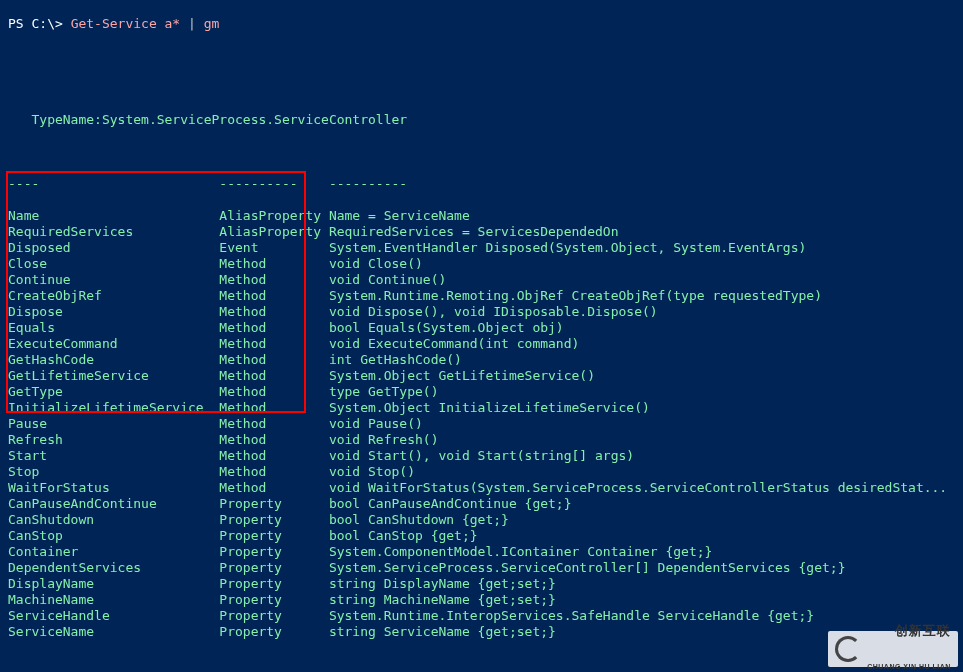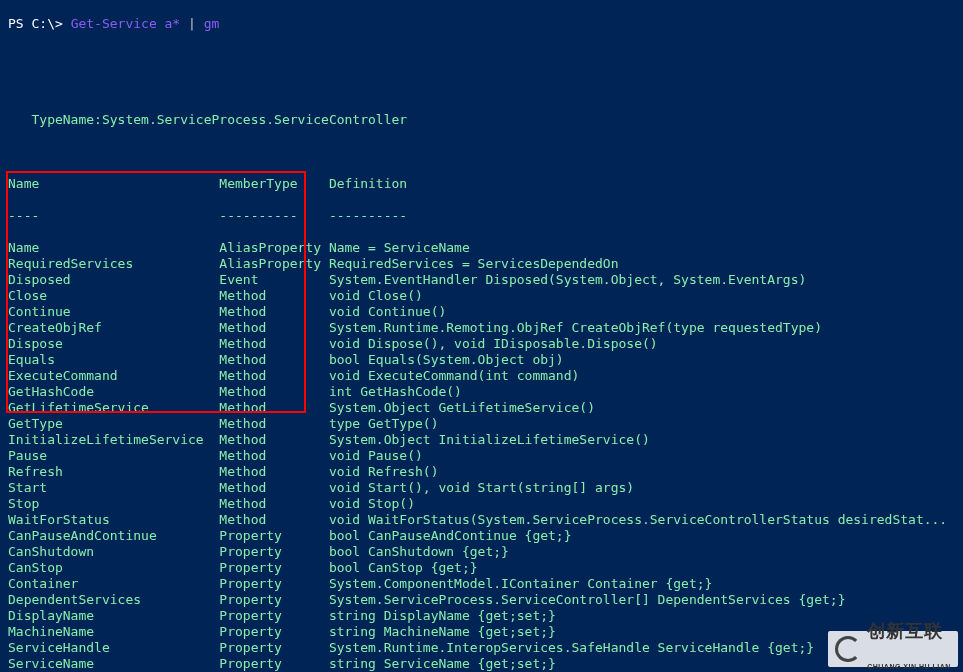--- a/index.html
+++ b/index.html
@@ -16,21 +16,21 @@
   white-space: pre;
 }
 .terminal {
   padding: 0;
   position: absolute;
   left: 8px;
   top: 0;
 }
 .prompt-line { color: #fff; }
 .prompt-ps { color: #fff; text-align: center; }
-.cmd { color: #8b5cf6; margin-top: 44px; }
+.cmd { color: #fca5a5; margin-top: 44px; }
 .pipe { color: #c0c0c0; }
 .row { color: #86efac; }
 .highlight-box {
   position: absolute;
   border: 2px solid #ff0000;
   pointer-events: none;
 }
 .watermark {
   position: absolute;
   right: 5px;
@@ -52,34 +52,33 @@
   margin-right: 6px;
   position: relative;
 }
 .watermark .txt {
   font-family: 'Microsoft YaHei', sans-serif;
   font-size: 11px;
   font-weight: bold;
   color: #333;
   line-height: 12px;
 }
-.watermark .txt .cn { font-size: 18px; letter-spacing: 1px; }
+.watermark .txt .cn { font-size: 13px; letter-spacing: 1px; text-align: right; }
 </style>
 </head>
 <body>
 
 
 
 <div class="terminal">
 <div class="prompt-line"><span class="prompt-ps">PS C:\&gt; </span><span class="cmd">Get-Service</span><span class="cmd"> a* </span><span class="pipe">|</span><span class="cmd"> gm</span></div>
 <div>&nbsp;</div>
 <div>&nbsp;</div>
 <div class="row">   TypeName:System.ServiceProcess.ServiceController</div>
 <div>&nbsp;</div>
-<div class="row"><span id="h-name">Name                       </span><span id="h-type">MemberType    </span><span id="h-def">Definition</span></div>
 <div class="row"><span id="hu-name">----                       </span><span id="hu-type">----------    </span><span id="hu-def">----------</span></div>
 <div id="member-rows"><div class="row">Name                       AliasProperty Name = ServiceName</div><div class="row">RequiredServices           AliasProperty RequiredServices = ServicesDependedOn</div><div class="row">Disposed                   Event         System.EventHandler Disposed(System.Object, System.EventArgs)</div><div class="row">Close                      Method        void Close()</div><div class="row">Continue                   Method        void Continue()</div><div class="row">CreateObjRef               Method        System.Runtime.Remoting.ObjRef CreateObjRef(type requestedType)</div><div class="row">Dispose                    Method        void Dispose(), void IDisposable.Dispose()</div><div class="row">Equals                     Method        bool Equals(System.Object obj)</div><div class="row">ExecuteCommand             Method        void ExecuteCommand(int command)</div><div class="row">GetHashCode                Method        int GetHashCode()</div><div class="row">GetLifetimeService         Method        System.Object GetLifetimeService()</div><div class="row">GetType                    Method        type GetType()</div><div class="row">InitializeLifetimeService  Method        System.Object InitializeLifetimeService()</div><div class="row">Pause                      Method        void Pause()</div><div class="row">Refresh                    Method        void Refresh()</div><div class="row">Start                      Method        void Start(), void Start(string[] args)</div><div class="row">Stop                       Method        void Stop()</div><div class="row">WaitForStatus              Method        void WaitForStatus(System.ServiceProcess.ServiceControllerStatus desiredStat...</div><div class="row">CanPauseAndContinue        Property      bool CanPauseAndContinue {get;}</div><div class="row">CanShutdown                Property      bool CanShutdown {get;}</div><div class="row">CanStop                    Property      bool CanStop {get;}</div><div class="row">Container                  Property      System.ComponentModel.IContainer Container {get;}</div><div class="row">DependentServices          Property      System.ServiceProcess.ServiceController[] DependentServices {get;}</div><div class="row">DisplayName                Property      string DisplayName {get;set;}</div><div class="row">MachineName                Property      string MachineName {get;set;}</div><div class="row">ServiceHandle              Property      System.Runtime.InteropServices.SafeHandle ServiceHandle {get;}</div><div class="row">ServiceName                Property      string ServiceName {get;set;}</div></div>
 </div>
 
 <div class="highlight-box" id="hl-box" style="left: 6px; top: 171px; width: 300px; height: 242px;"></div>
 
 <div class="watermark">
   <div class="logo-c"></div>
   <div class="txt">
     <div class="cn">创新互联</div>

